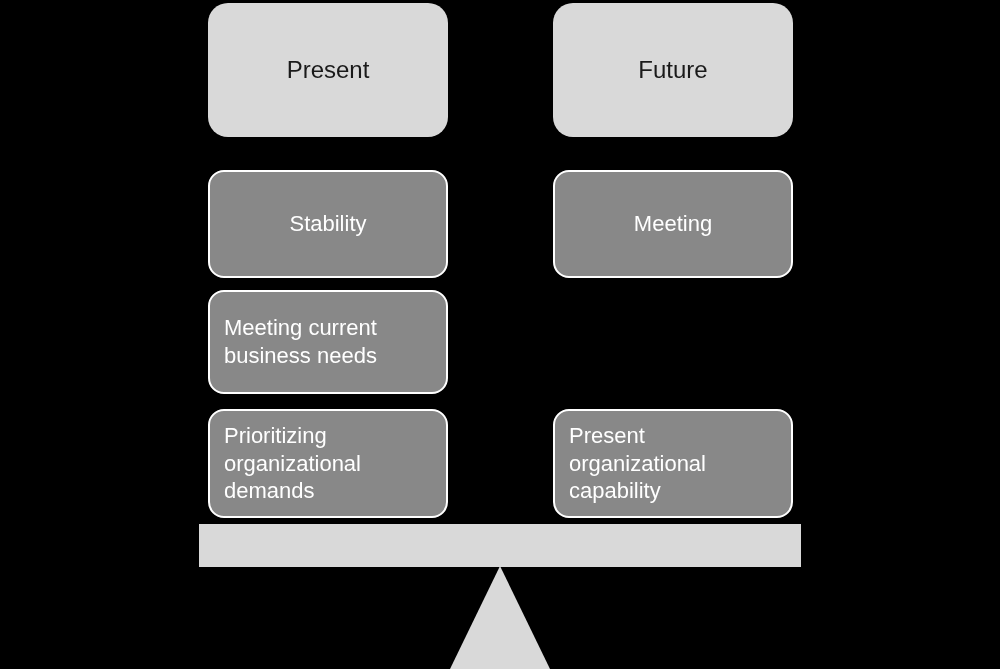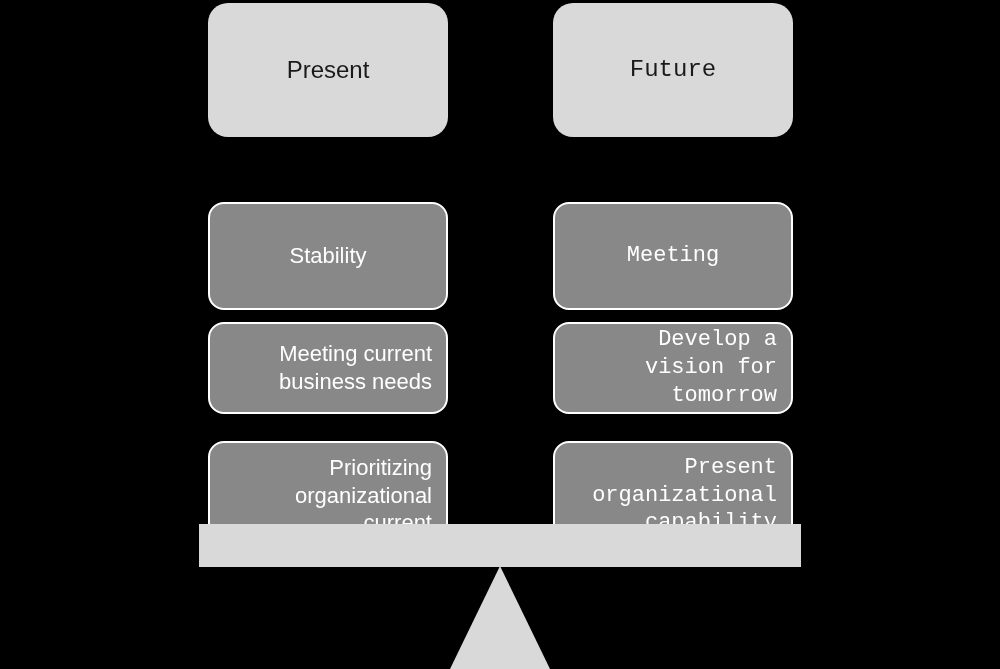--- a/index.html
+++ b/index.html
@@ -14,46 +14,45 @@
     height: 669px;
     background: var(--background, #000000);
     overflow: hidden;
   }
   .box {
     position: absolute;
     box-sizing: border-box;
     display: flex;
     align-items: center;
     justify-content: center;
-    text-align: right;
+    text-align: left;
     width: 240px;
   }
   .header-box {
     background: var(--light-box-bg, #d9d9d9);
     color: var(--light-box-text, #1a1a1a);
     border-radius: 20px;
     font-size: 24px;
     line-height: 1.25;
     top: 3px;
     height: 134px;
   }
   .item-box {
     background: var(--dark-box-bg, #888888);
     color: var(--dark-box-text, #ffffff);
     border: 2.5px solid var(--dark-box-border, #ffffff);
     border-radius: 16px;
     font-size: 22px;
     line-height: 1.27;
     padding: 6px 14px;
-    margin-top: 32px;
   }
   .col-left  { left: 208px; }
-  .col-right { left: 553px; font-family: Liberation Mono, monospace; }
+  .col-right { left: 553px; }
   .row-1 { top: 170px; height: 108px; }
-  .row-2 { top: 290px; height: 92px; }
+  .row-2 { top: 290px; height: 104px; }
   .row-3 { top: 409px; height: 109px; }
   .beam {
     position: absolute;
     left: 199px;
     top: 524px;
     width: 602px;
     height: 43px;
     background: var(--beam-color, #d9d9d9);
   }
   .fulcrum {
@@ -74,31 +73,28 @@
   <div class="box header-box col-left">
     <span>Present</span>
   </div>
   <div class="box item-box col-left row-1">
     <span>Stability</span>
   </div>
   <div class="box item-box col-left row-2">
     <span>Meeting current business needs</span>
   </div>
   <div class="box item-box col-left row-3">
-    <span>Prioritizing organizational current</span>
+    <span>Prioritizing organizational demands</span>
   </div>
 
   <div class="box header-box col-right">
     <span>Future</span>
   </div>
   <div class="box item-box col-right row-1">
     <span>Meeting</span>
-  </div>
-  <div class="box item-box col-right row-2">
-    <span>Develop a vision for tomorrow</span>
   </div>
   <div class="box item-box col-right row-3">
     <span>Present organizational capability</span>
   </div>
 
   <div class="beam"></div>
   <div class="fulcrum"></div>
 
 </div>
 

